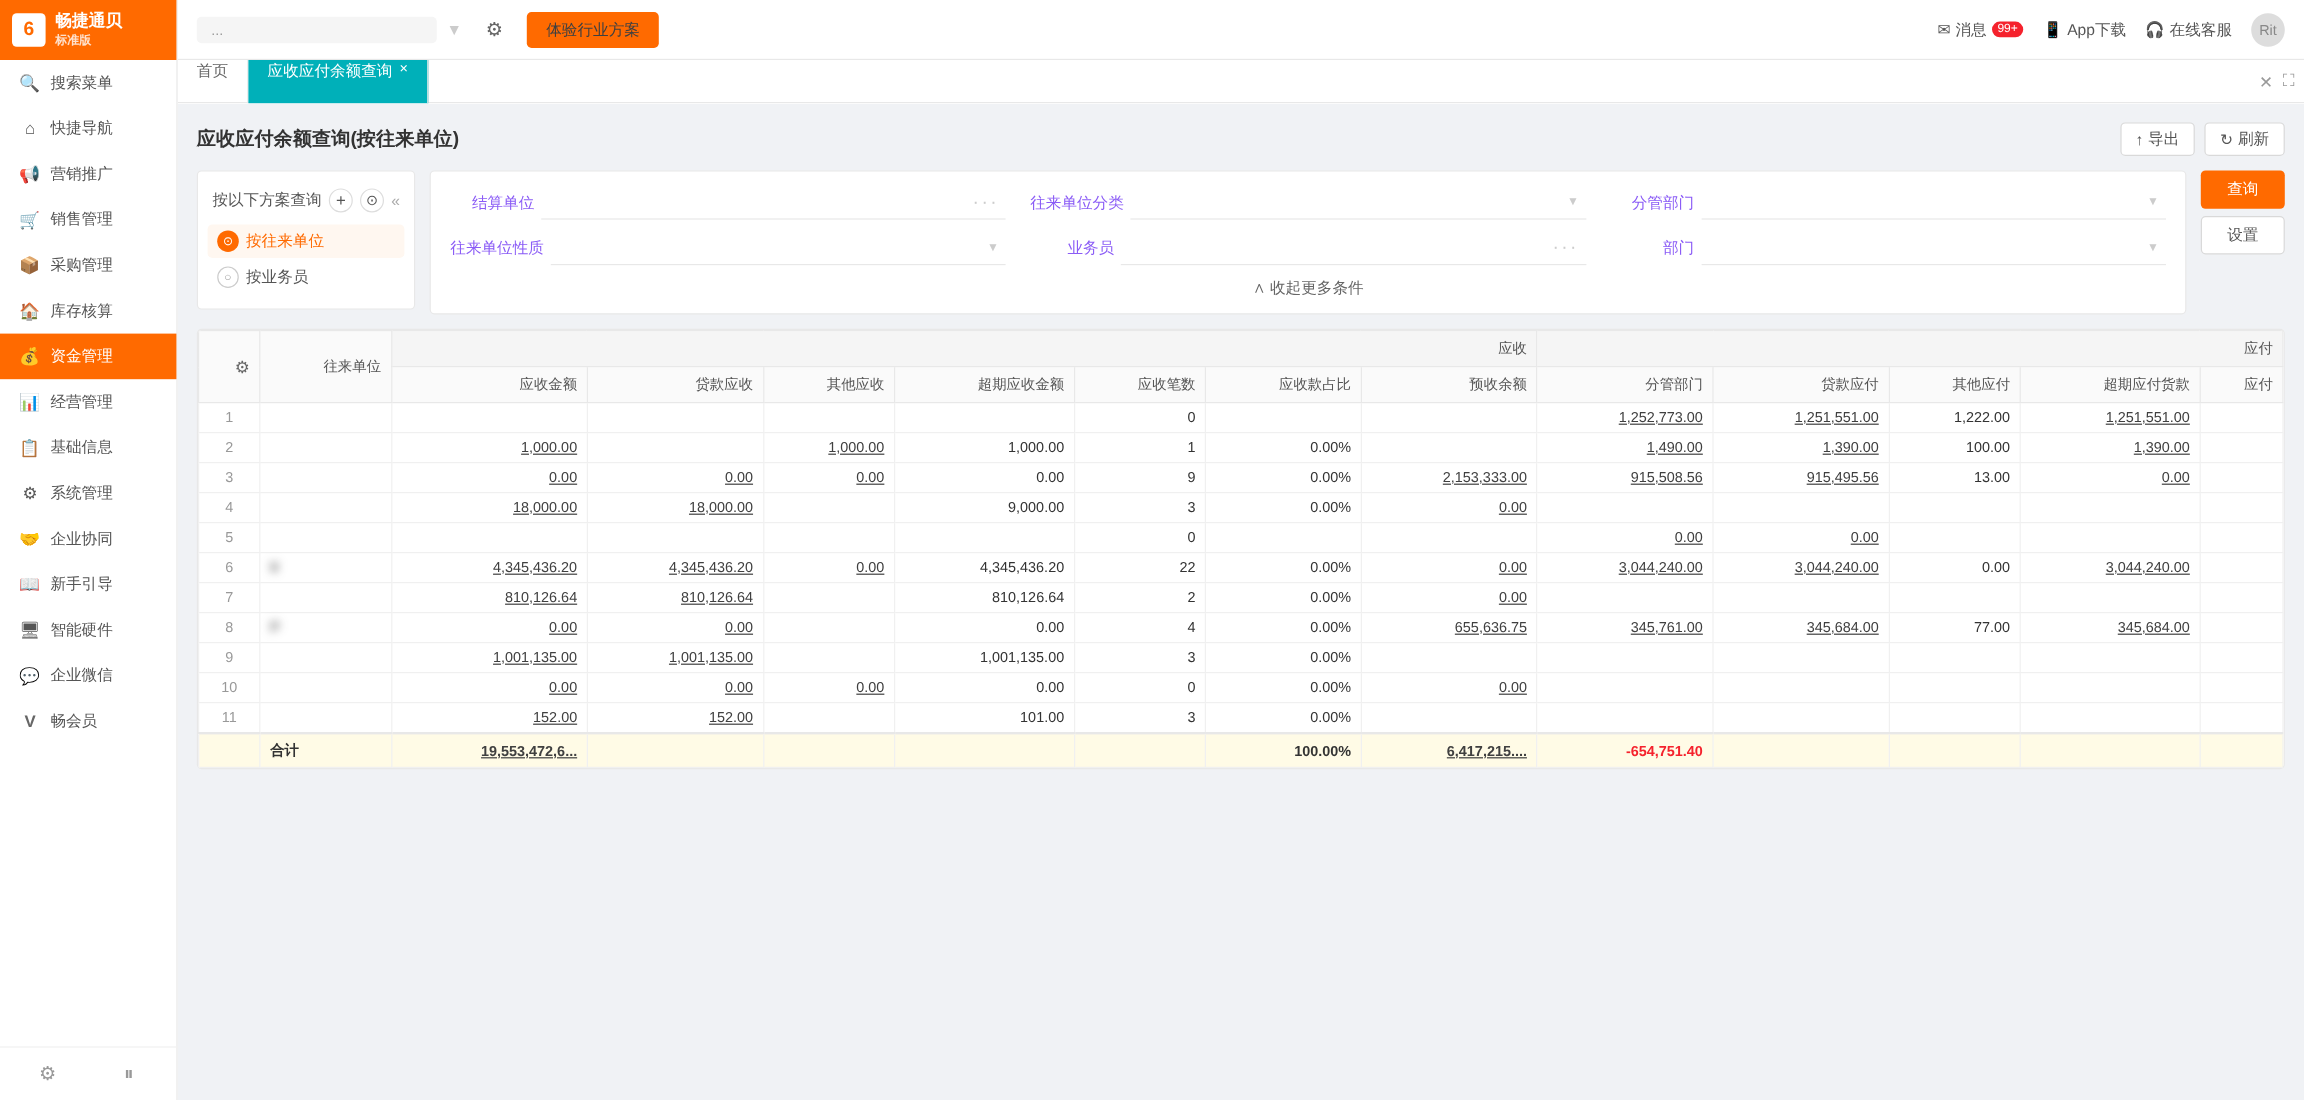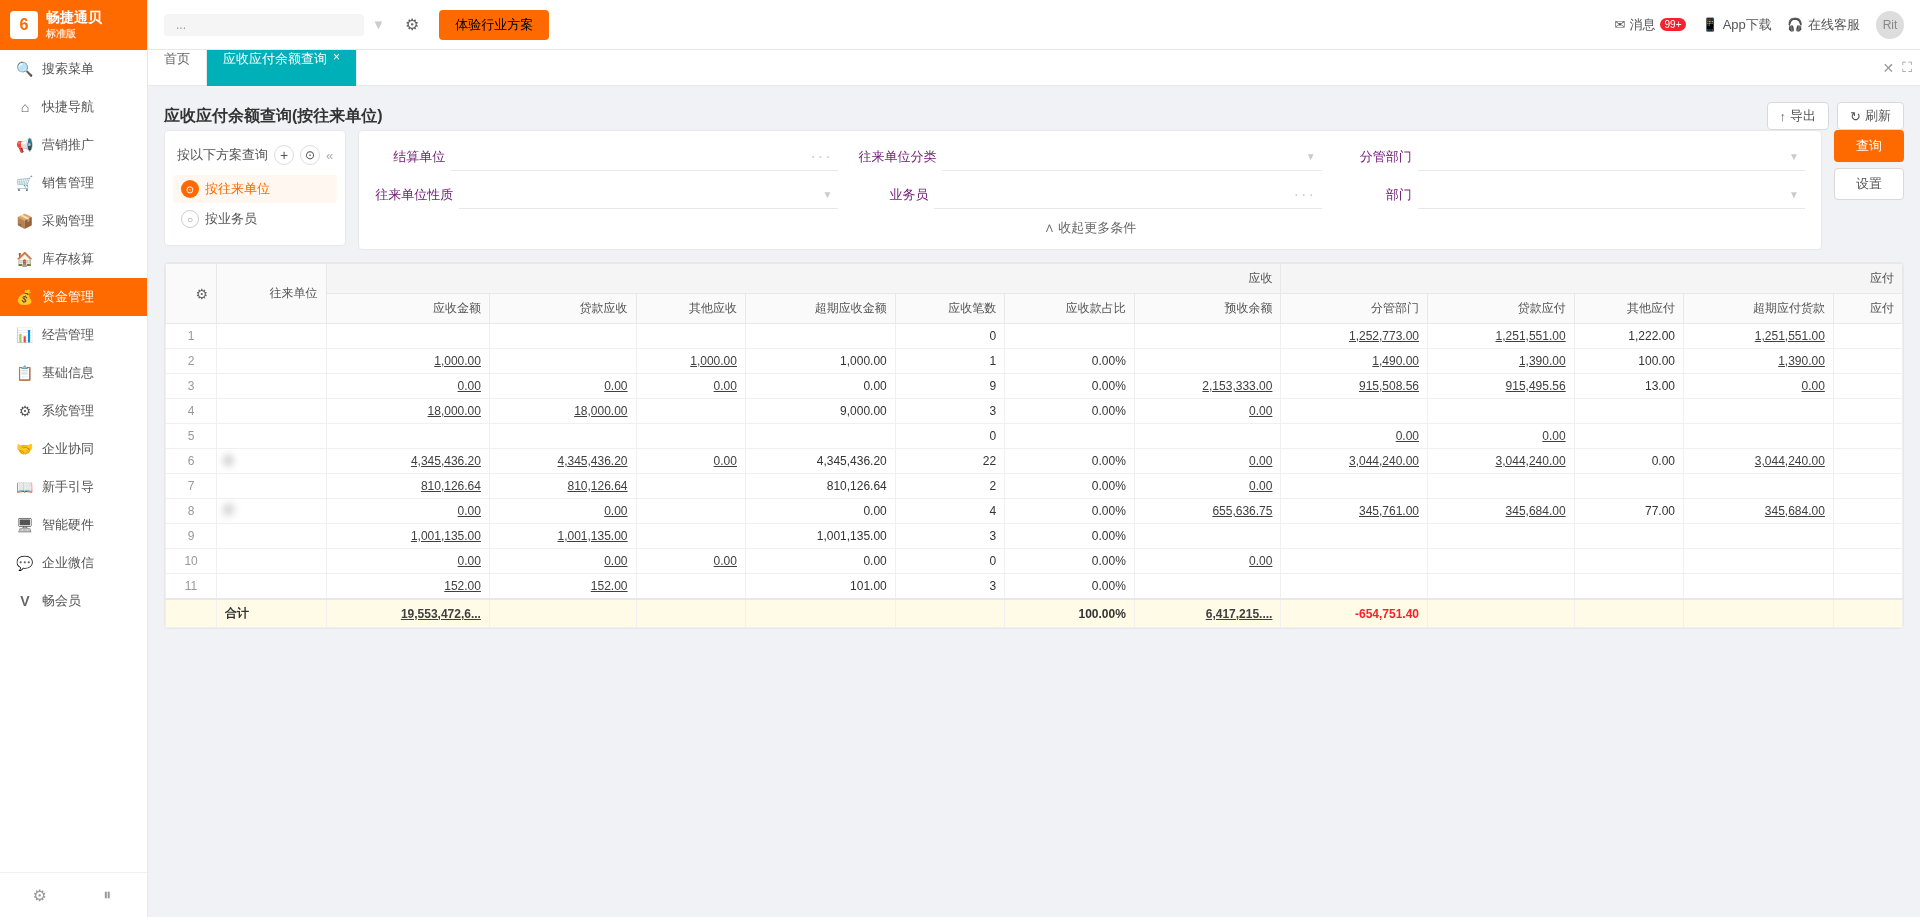--- a/index.html
+++ b/index.html
@@ -47,21 +47,21 @@
       display: flex; align-items: center; gap: 8px; flex: 1;
       font-size: 13px; color: #666;
     }
     .header-breadcrumb .breadcrumb-url {
       background: #f5f5f5; padding: 4px 12px; border-radius: 4px;
       color: #999; font-size: 12px; min-width: 200px;
     }
     .header-breadcrumb .breadcrumb-arrow { color: #ccc; }
     .header-settings { color: #666; margin: 0 12px; cursor: pointer; font-size: 16px; }
     .header-cta {
-      background: #ff6a00; color: #000000; border: none; padding: 6px 16px;
+      background: #ff6a00; color: #404040; border: none; padding: 6px 16px;
       border-radius: 4px; cursor: pointer; font-size: 13px; margin-right: 12px;
     }
     .header-right { display: flex; align-items: center; gap: 16px; margin-left: auto; }
     .header-right .h-item { display: flex; align-items: center; gap: 4px; color: #555; cursor: pointer; font-size: 13px; }
     .header-right .badge {
       background: #f5222d; color: #fff; border-radius: 10px;
       padding: 1px 5px; font-size: 10px; min-width: 18px; text-align: center;
     }
     .header-avatar {
       width: 28px; height: 28px; background: #ddd; border-radius: 50%;
@@ -85,21 +85,21 @@
     }
     .tabbar-controls .ctrl-btn { color: #999; cursor: pointer; font-size: 14px; }
 
     
     .main {
       margin-left: 148px; margin-top: 86px; padding: 16px;
       min-height: calc(100vh - 86px);
     }
     .page-header {
       display: flex; align-items: center; justify-content: space-between;
-      margin-bottom: 0;
+      margin-bottom: 12px;
     }
     .page-title { font-size: 16px; font-weight: bold; color: #333; }
     .page-actions { display: flex; gap: 8px; }
     .page-actions .btn {
       display: flex; align-items: center; gap: 4px; padding: 4px 12px;
       border: 1px solid #d9d9d9; border-radius: 4px; cursor: pointer; background: #fff;
       color: #555; font-size: 13px;
     }
 
     
@@ -140,21 +140,21 @@
     .blurred { filter: blur(4px); user-select: none; }
 
     
     ::-webkit-scrollbar { width: 6px; height: 6px; }
     ::-webkit-scrollbar-track { background: #f1f1f1; }
     ::-webkit-scrollbar-thumb { background: #ccc; border-radius: 3px; }
     .filter-grid {
       display: grid; grid-template-columns: repeat(3, 1fr); gap: 10px 20px;
     }
     .field-group { display: flex; align-items: center; }
-    .field-label { color: #701a75; font-size: 13px; white-space: nowrap; margin-right: 6px; min-width: 70px; text-align: right; }
+    .field-label { color: #8b5cf6; font-size: 13px; white-space: nowrap; margin-right: 6px; min-width: 70px; text-align: right; }
     .field-input {
       flex: 1; height: 28px; border-bottom: 1px solid #e8e8e8;
       display: flex; align-items: center; padding: 0 6px;
       font-size: 13px; color: #333; cursor: pointer; gap: 2px;
     }
     .field-input .arrow-icon { color: #ccc; margin-left: auto; font-size: 10px; }
     .field-input .dots-icon { color: #ccc; margin-left: auto; font-size: 16px; letter-spacing: 2px; }
   </style>
 </head>
 <body>

